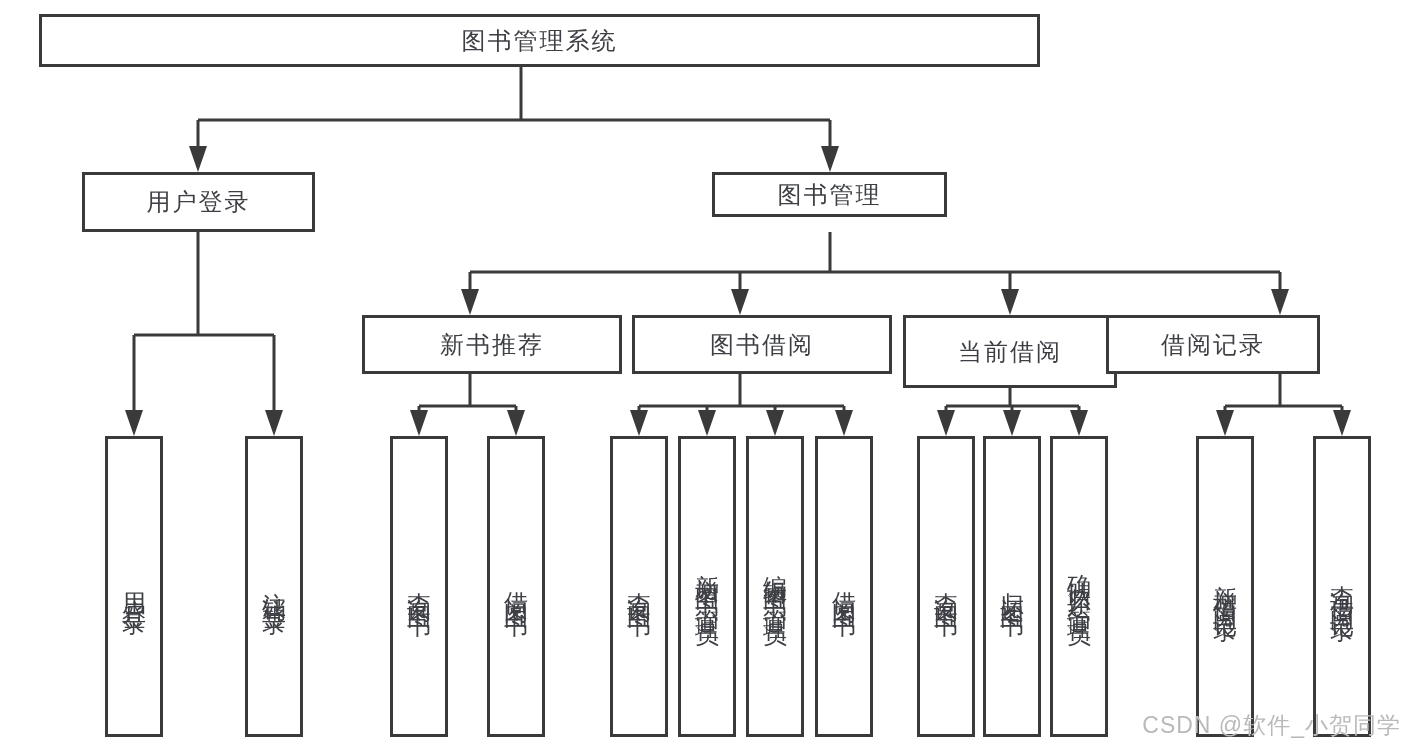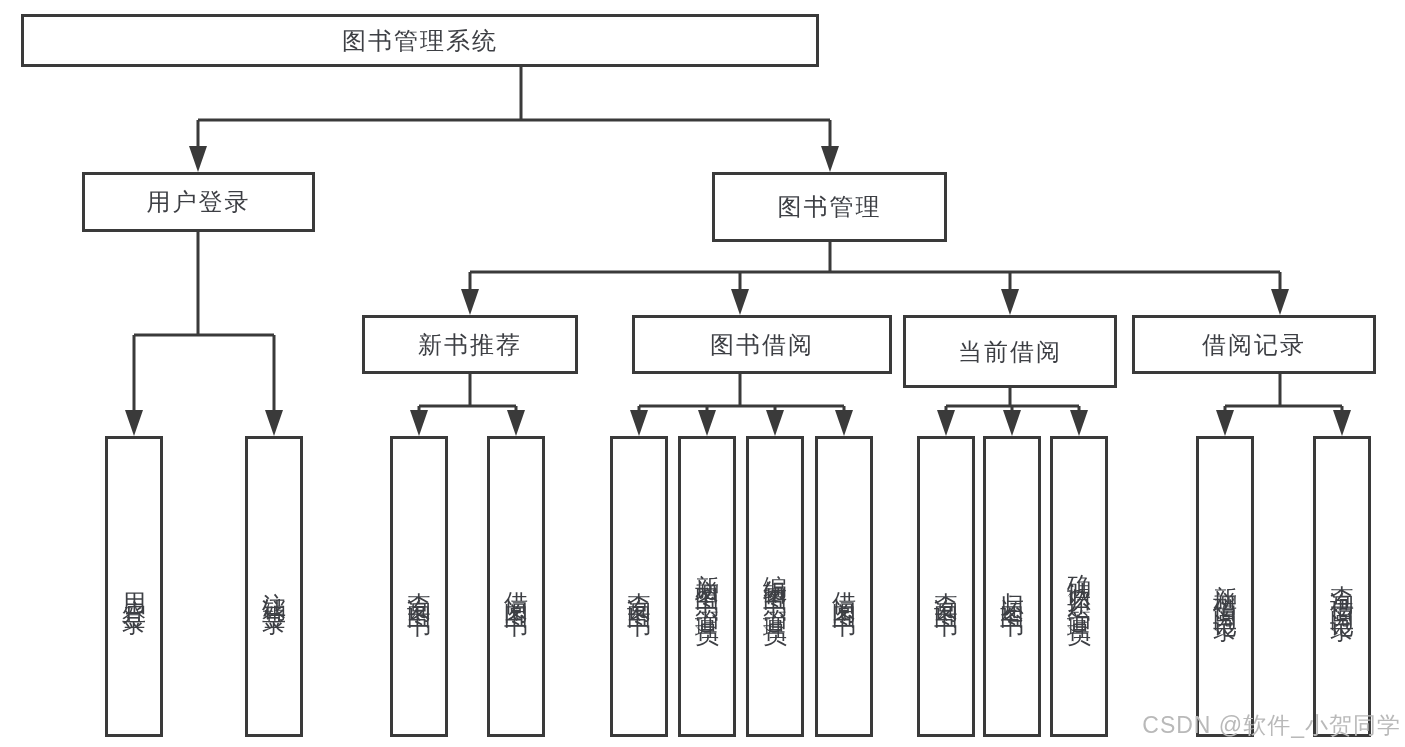--- a/index.html
+++ b/index.html
@@ -88,41 +88,41 @@
     <path d="M1010 374 V406 M946 406 H1079 M946 406 V416 M1012 406 V416 M1079 406 V416"></path>
     <polygon points="937,410 955,410 946,436"></polygon>
     <polygon points="1003,410 1021,410 1012,436"></polygon>
     <polygon points="1070,410 1088,410 1079,436"></polygon>
 
     <path d="M1280 374 V406 M1225 406 H1342 M1225 406 V416 M1342 406 V416"></path>
     <polygon points="1216,410 1234,410 1225,436"></polygon>
     <polygon points="1333,410 1351,410 1342,436"></polygon>
   </svg>
 
-  <div class="node h" style="left:21px;top:14px;width:798px;height:53px">
+  <div class="node h" style="left:39px;top:14px;width:1001px;height:53px">
     <span>图书管理系统</span>
   </div>
 
   <div class="node h" style="left:82px;top:172px;width:233px;height:60px">
     <span>用户登录</span>
   </div>
-  <div class="node h" style="left:712px;top:172px;width:235px;height:70px">
+  <div class="node h" style="left:712px;top:172px;width:235px;height:45px">
     <span>图书管理</span>
   </div>
 
-  <div class="node h" style="left:362px;top:315px;width:216px;height:59px">
+  <div class="node h" style="left:362px;top:315px;width:260px;height:59px">
     <span>新书推荐</span>
   </div>
   <div class="node h" style="left:632px;top:315px;width:260px;height:59px">
     <span>图书借阅</span>
   </div>
   <div class="node h" style="left:903px;top:315px;width:214px;height:73px">
     <span>当前借阅</span>
   </div>
-  <div class="node h" style="left:1132px;top:315px;width:244px;height:59px">
+  <div class="node h" style="left:1106px;top:315px;width:214px;height:59px">
     <span>借阅记录</span>
   </div>
 
   <div class="node v" style="left:105px;top:436px;width:58px;height:301px">
     <span>用户登录</span>
   </div>
   <div class="node v" style="left:245px;top:436px;width:58px;height:301px">
     <span>注销登录</span>
   </div>
 

